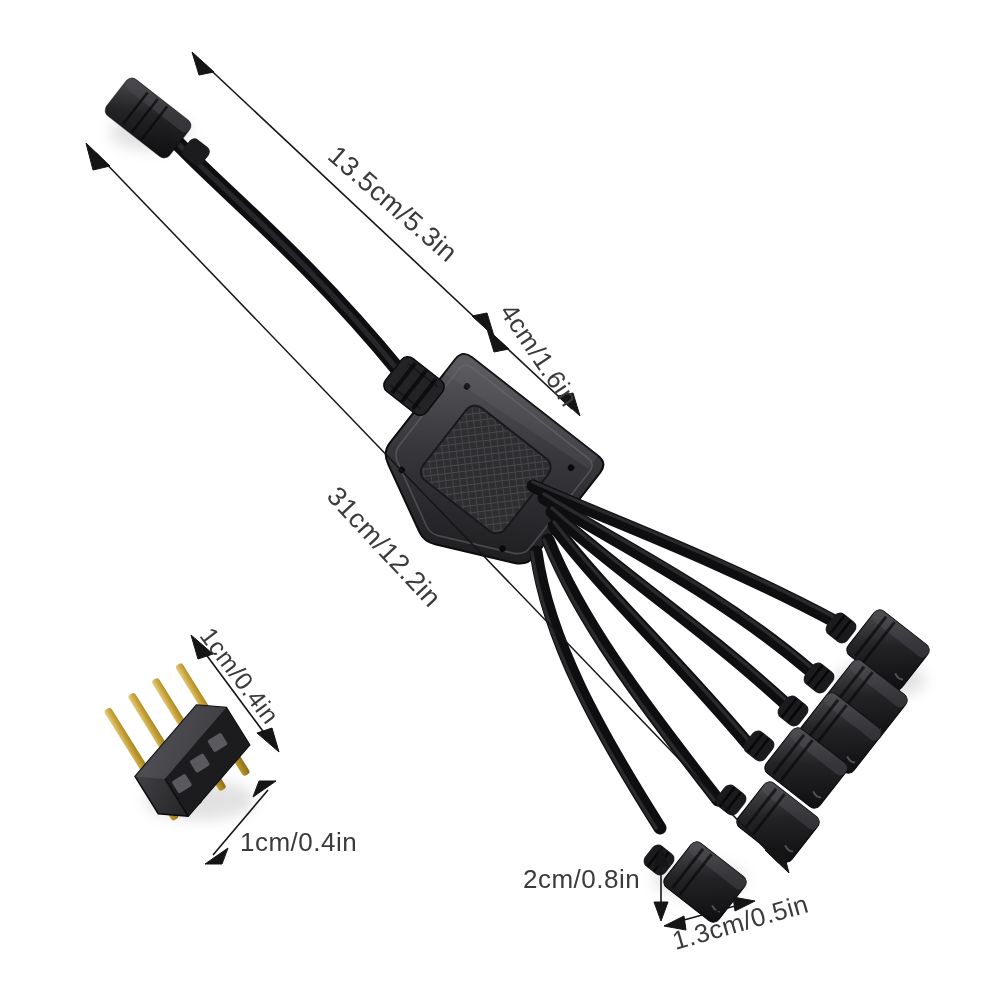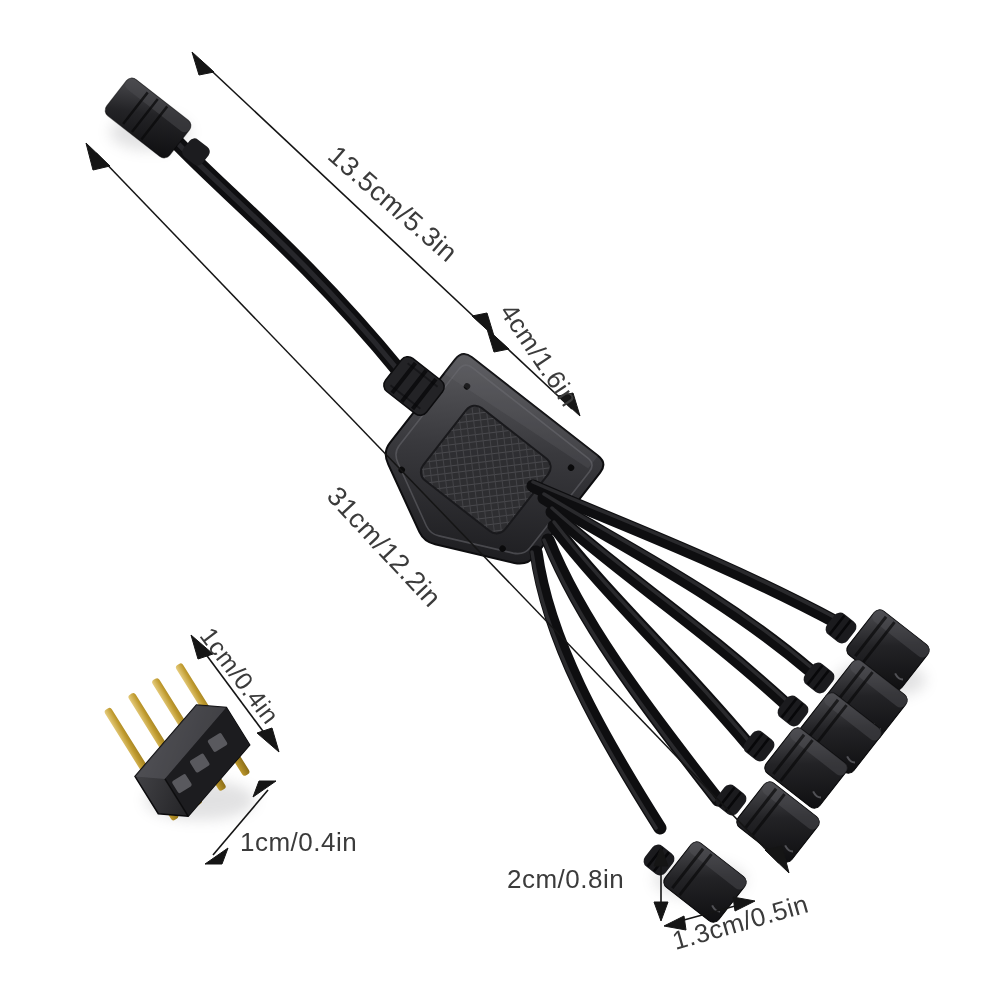--- a/index.html
+++ b/index.html
@@ -264,17 +264,17 @@
   <div class="dimtext" style="left:342px;top:140px;font-size:27px;transform:rotate(41deg);">13.5cm/5.3in</div>
 
   <div class="dimtext" style="left:519px;top:298px;font-size:26px;transform:rotate(56deg);">4cm/1.6in</div>
 
   <div class="dimtext" style="left:343px;top:481px;font-size:27px;transform:rotate(47deg);">31cm/12.2in</div>
 
   <div class="dimtext" style="left:217px;top:622px;font-size:25px;transform:rotate(53deg);">1cm/0.4in</div>
 
   <div class="dimtext" style="left:240px;top:827px;font-size:26px;">1cm/0.4in</div>
 
-  <div class="dimtext" style="left:507px;top:864px;font-size:26px;">2cm/0.8in</div>
+  <div class="dimtext" style="left:523px;top:864px;font-size:26px;">2cm/0.8in</div>
 
   <div class="dimtext" style="left:669px;top:927px;font-size:26px;transform:rotate(-16deg);">1.3cm/0.5in</div>
 
 </div>
 
 </body></html>

